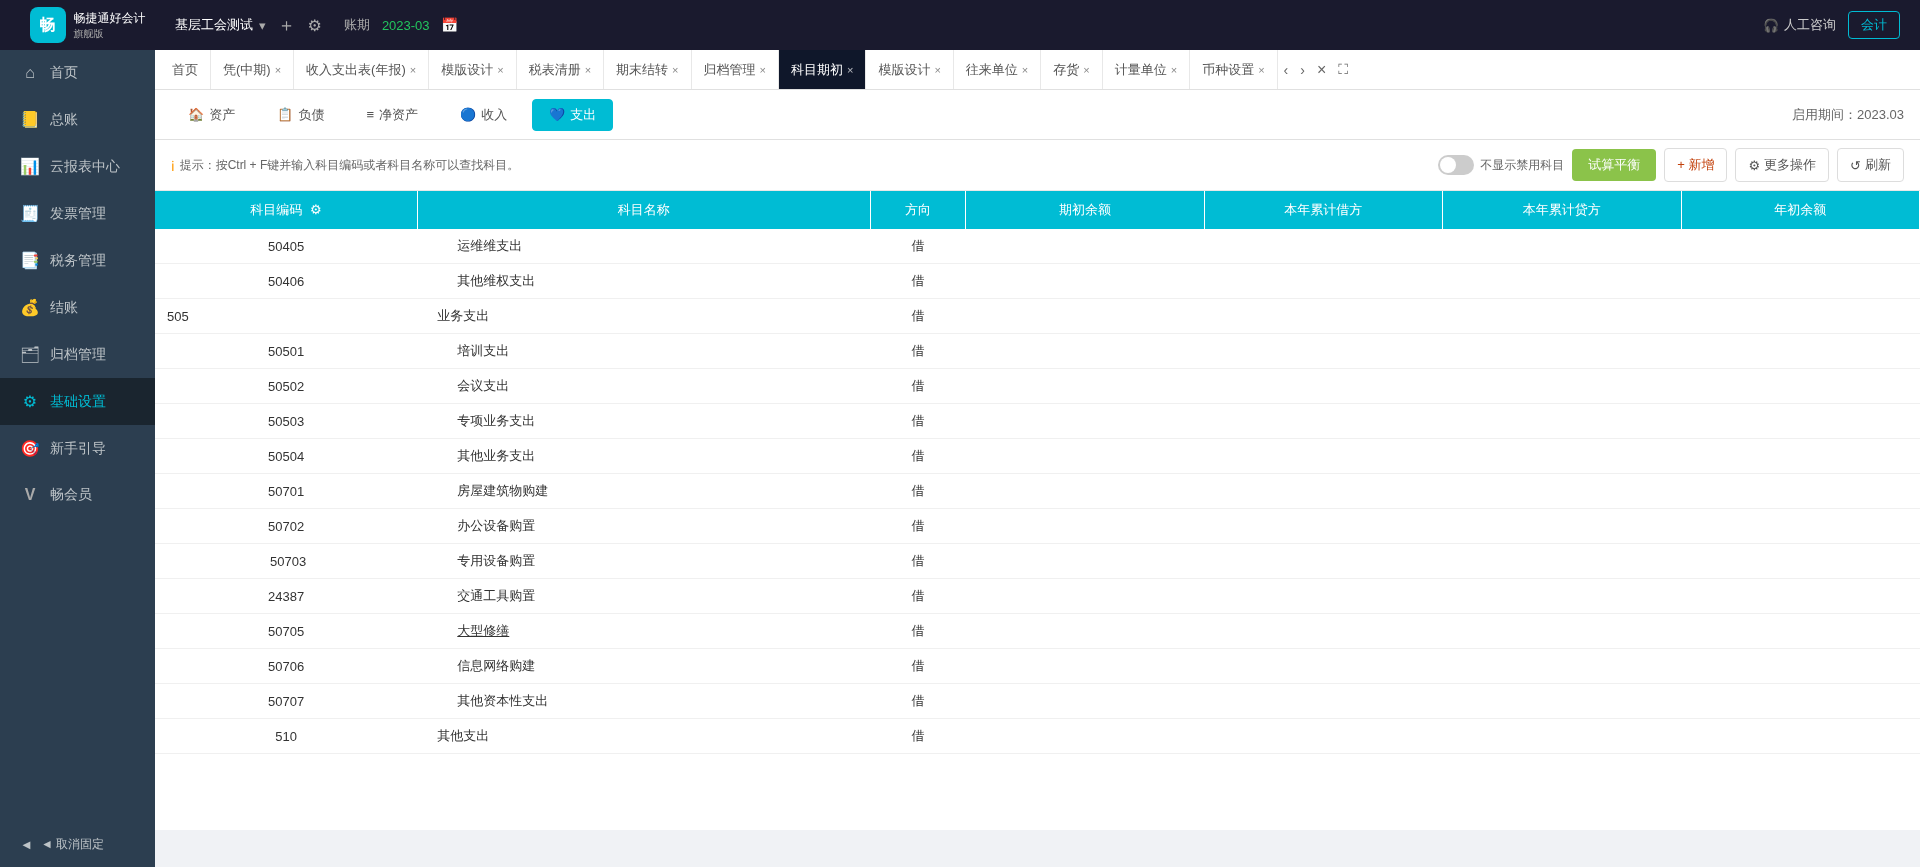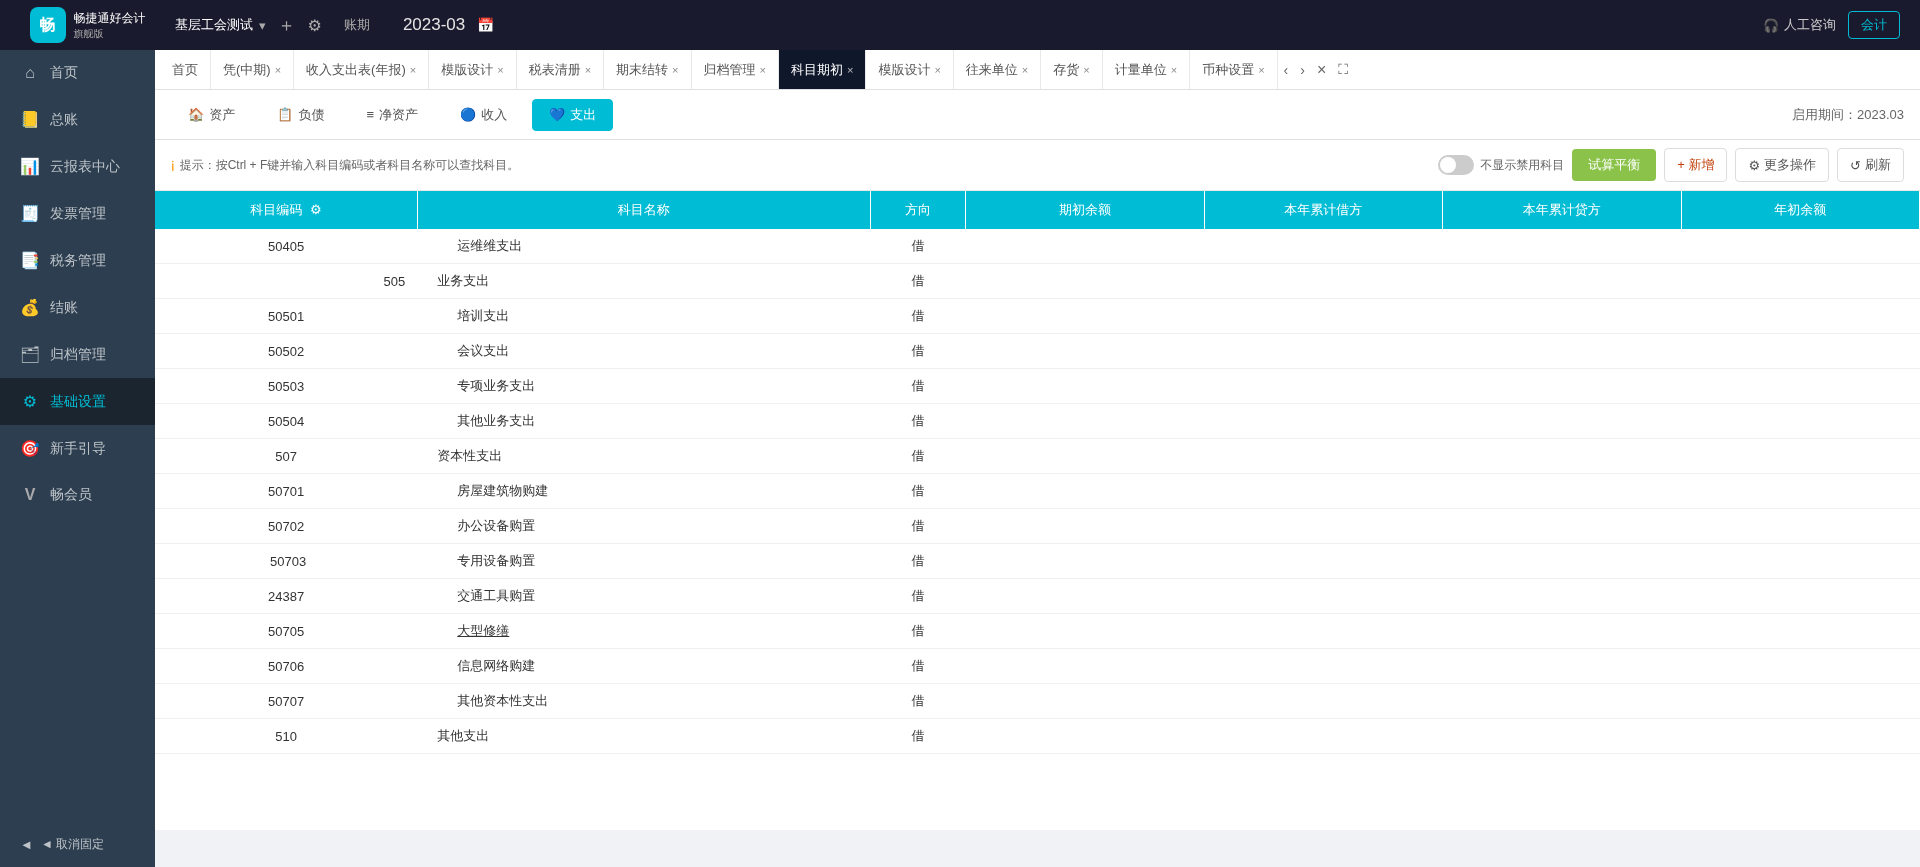--- a/index.html
+++ b/index.html
@@ -105,21 +105,21 @@
   </div>
 
   <div class="header-middle">
     <div class="company-selector">
       <span style="color:#fff;font-size:13px;">基层工会测试</span>
       <span style="color:#aaa;">▾</span>
     </div>
     <span style="color:#aaa;font-size:18px;cursor:pointer;">＋</span>
     <span style="color:#aaa;font-size:16px;cursor:pointer;">⚙</span>
     <span style="color:#aaa;font-size:13px;margin-left:10px;">账期</span>
-    <span style="color:#e5e5e5;font-size:17px;margin-left:21px;">2023-03</span>
+    <span style="color:#22c55e;font-size:13px;margin-left:0;">2023-03</span>
     <span style="color:#00bcd4;font-size:14px;">📅</span>
   </div>
 
   <div class="header-right">
     <div class="service-btn">
       <span>🎧</span>
       <span>人工咨询</span>
     </div>
     <button class="account-btn">会计</button>
   </div>
@@ -303,21 +303,30 @@
         <tr>
     <td class="code-cell" style="text-align:center;">50405</td>
     <td class="name-cell" style="text-align:left;padding-left:40px;">运维维支出</td>
     <td class="dir-cell">借</td>
     <td></td>
     <td></td>
     <td></td>
     <td></td>
   </tr>
             <tr>
-    <td class="code-cell" style="text-align:right;">505</td>
+    <td class="code-cell" style="text-align:center;">50406</td>
+    <td class="name-cell" style="text-align:left;padding-left:40px;">其他维权支出</td>
+    <td class="dir-cell">借</td>
+    <td></td>
+    <td></td>
+    <td></td>
+    <td></td>
+  </tr>
+            <tr>
+    <td class="code-cell" style="text-align:left;">505</td>
     <td class="name-cell" style="text-align:left;padding-left:20px;">业务支出</td>
     <td class="dir-cell">借</td>
     <td></td>
     <td></td>
     <td></td>
     <td></td>
   </tr>
             <tr>
     <td class="code-cell" style="text-align:center;">50501</td>
     <td class="name-cell" style="text-align:left;padding-left:40px;">培训支出</td>
@@ -348,29 +357,20 @@
             <tr>
     <td class="code-cell" style="text-align:center;">50504</td>
     <td class="name-cell" style="text-align:left;padding-left:40px;margin-top:24px;">其他业务支出</td>
     <td class="dir-cell">借</td>
     <td></td>
     <td></td>
     <td></td>
     <td></td>
   </tr>
             <tr>
-    <td class="code-cell" style="text-align:center;">507</td>
-    <td class="name-cell" style="text-align:left;padding-left:20px;">资本性支出</td>
-    <td class="dir-cell">借</td>
-    <td></td>
-    <td></td>
-    <td></td>
-    <td></td>
-  </tr>
-            <tr>
     <td class="code-cell" style="text-align:center;">50701</td>
     <td class="name-cell" style="text-align:left;padding-left:40px;">房屋建筑物购建</td>
     <td class="dir-cell">借</td>
     <td></td>
     <td></td>
     <td></td>
     <td></td>
   </tr>
             <tr>
     <td class="code-cell" style="text-align:center;">50702</td>

